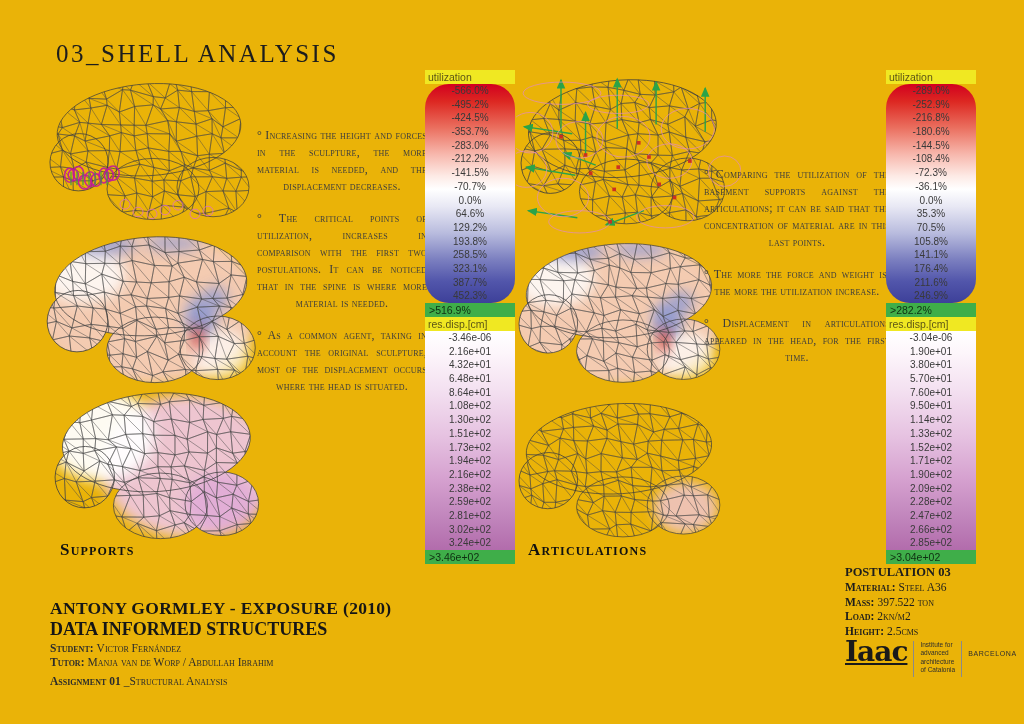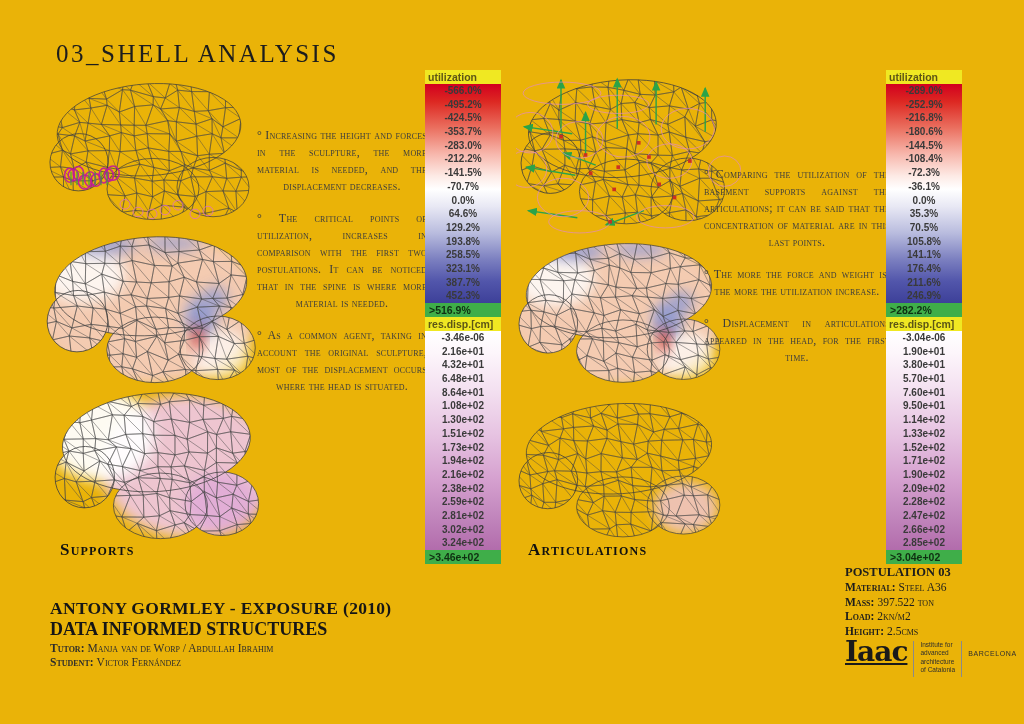--- a/index.html
+++ b/index.html
@@ -8,24 +8,24 @@
   .title{position:absolute;left:56px;top:40px;font-size:25px;letter-spacing:2.5px;color:#1d1d1d;}
 
   .mesh{position:absolute;}
   .mesh svg{width:100%;height:100%;display:block;}
 
   .panel-label{position:absolute;font-weight:bold;font-size:17px;font-variant:small-caps;letter-spacing:1.2px;color:#111;}
 
   .textcol{position:absolute;font-variant:small-caps;font-size:12px;line-height:1.42;color:#3d3d3d;text-align:justify;text-align-last:center;letter-spacing:.2px;}
   .textcol .para{margin:0 0 15px 0;}
 
-  .scale{position:absolute;width:76px;font-family:"Liberation Sans",sans-serif;font-size:10px;color:#3a3a3a;font-weight:bold;}
+  .scale{position:absolute;width:90px;font-family:"Liberation Sans",sans-serif;font-size:10px;color:#3a3a3a;}
   .scale-header{height:14px;line-height:14px;padding-left:3px;font-size:10.5px;color:#5c5616;}
   .scale-rows .scale-row{height:13.7px;line-height:13.7px;text-align:center;}
-  .util-grad{background:linear-gradient(180deg,#d2001f 0%,#dd2822 8%,#ea6f5f 20%,#f7b7ac 32%,#fdeae5 42%,#ffffff 48%,#e8e8f4 56%,#b9bcde 68%,#7c80c0 80%,#5256ab 90%,#3d4099 100%);}
+  .util-grad{background:linear-gradient(180deg,#d2001f 0%,#dd2822 8%,#ea6f5f 20%,#f7b7ac 32%,#fdeae5 42%,#ffffff 48%,#e8e8f4 56%,#b9bcde 68%,#7c80c0 80%,#5256ab 90%,#3d4099 100%);border-radius:24px;}
   .disp-grad{background:linear-gradient(180deg,#ffffff 0%,#fdf6fb 10%,#f3dff0 28%,#e6c2e1 48%,#d5a0cf 68%,#c287bd 84%,#b26cac 100%);}
   .scale-max{height:14px;line-height:14px;display:flex;color:#0f2f12;font-size:10.5px;}
   .scale-max .gt{padding-left:4px;}
   .scale-max .val{flex:1;text-align:left;margin-right:8px;}
 
   .credits{position:absolute;left:50px;top:598px;color:#161616;}
   .credits .line1{font-weight:bold;font-size:17.5px;letter-spacing:.3px;}
   .credits .line2{font-weight:bold;font-size:18px;margin-top:0px;}
   .credits .meta{font-variant:small-caps;font-size:11.5px;margin-top:2px;color:#2c2c2c;}
   .credits .meta b{margin-right:3px;}
@@ -368,24 +368,27 @@
     <div class="scale-max" style="background: rgb(63, 174, 73);">
       <span class="gt">&gt;</span>
       <span class="val">3.04e+02</span>
     </div>
   </div>
 
   <div class="credits">
     <div class="line1">ANTONY GORMLEY - EXPOSURE (2010)</div>
     <div class="line2">DATA INFORMED STRUCTURES</div>
     <div class="meta">
+      <b>Student:</b><span>Victor Fernández</span>
+    </div>
+    <div class="meta">
       <b>Tutor:</b><span>Manja van de Worp / Abdullah Ibrahim</span>
     </div>
-    <div class="meta">
-      <b>Student:</b><span>Victor Fernández</span>
+    <div class="meta assignment">
+      <b>Assignment 01</b><span>_Structural Analysis</span>
     </div>
   </div>
 
   <div class="postulation">
     <div class="ptitle">POSTULATION 03</div>
     <div><b>Material:</b><span>Steel A36</span></div>
     <div><b>Mass:</b><span>397.522 ton</span></div>
     <div><b>Load:</b><span>2kn/m2</span></div>
     <div><b>Height:</b><span>2.5cms</span></div>
   </div>

